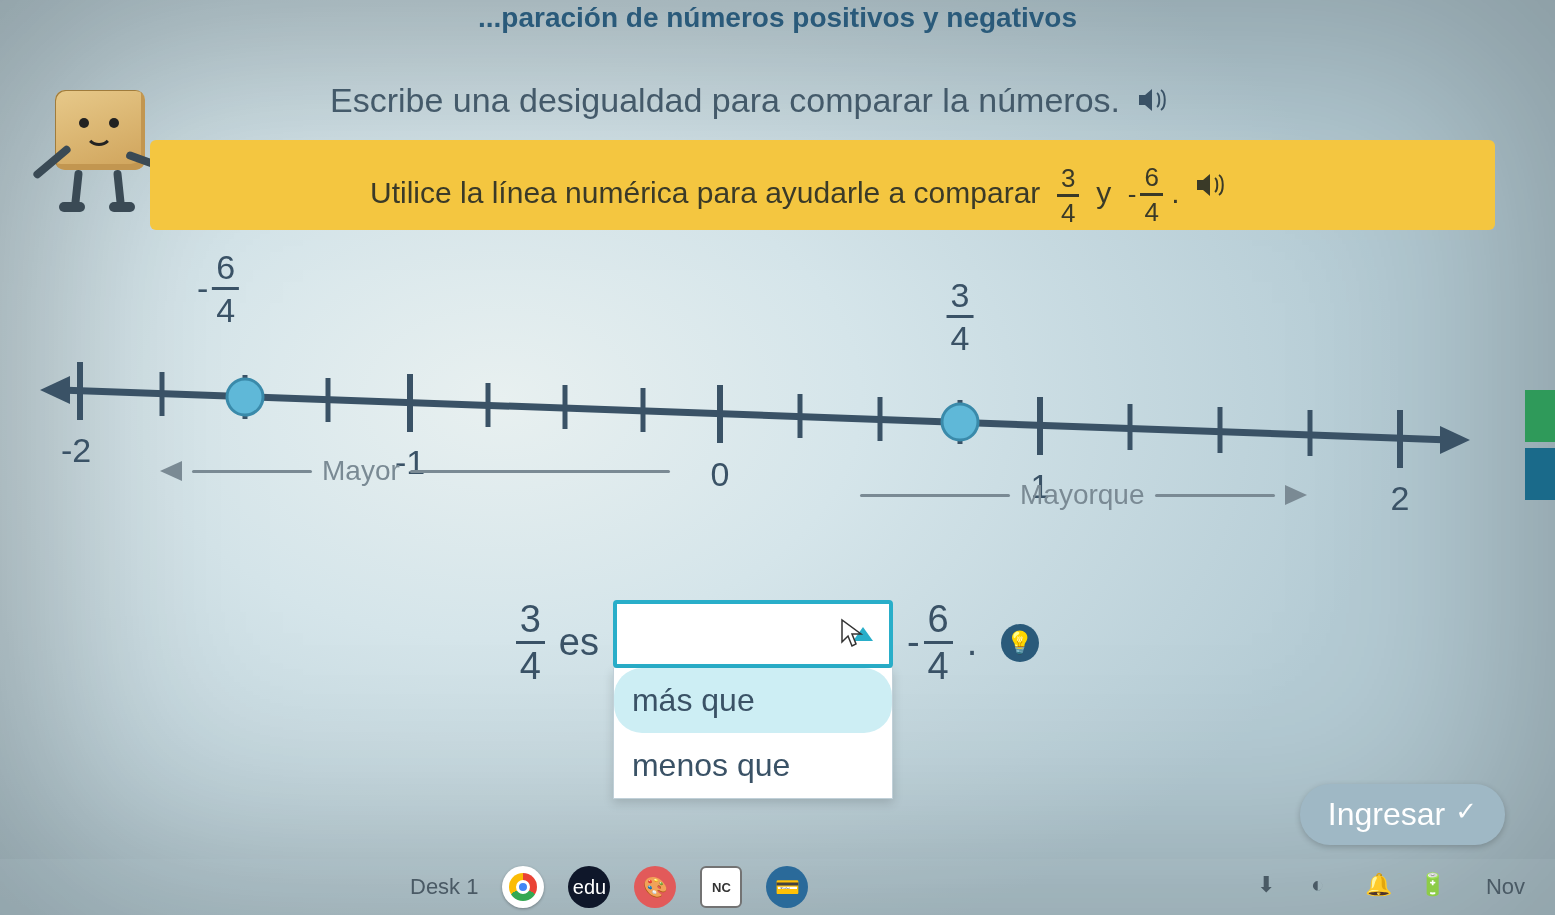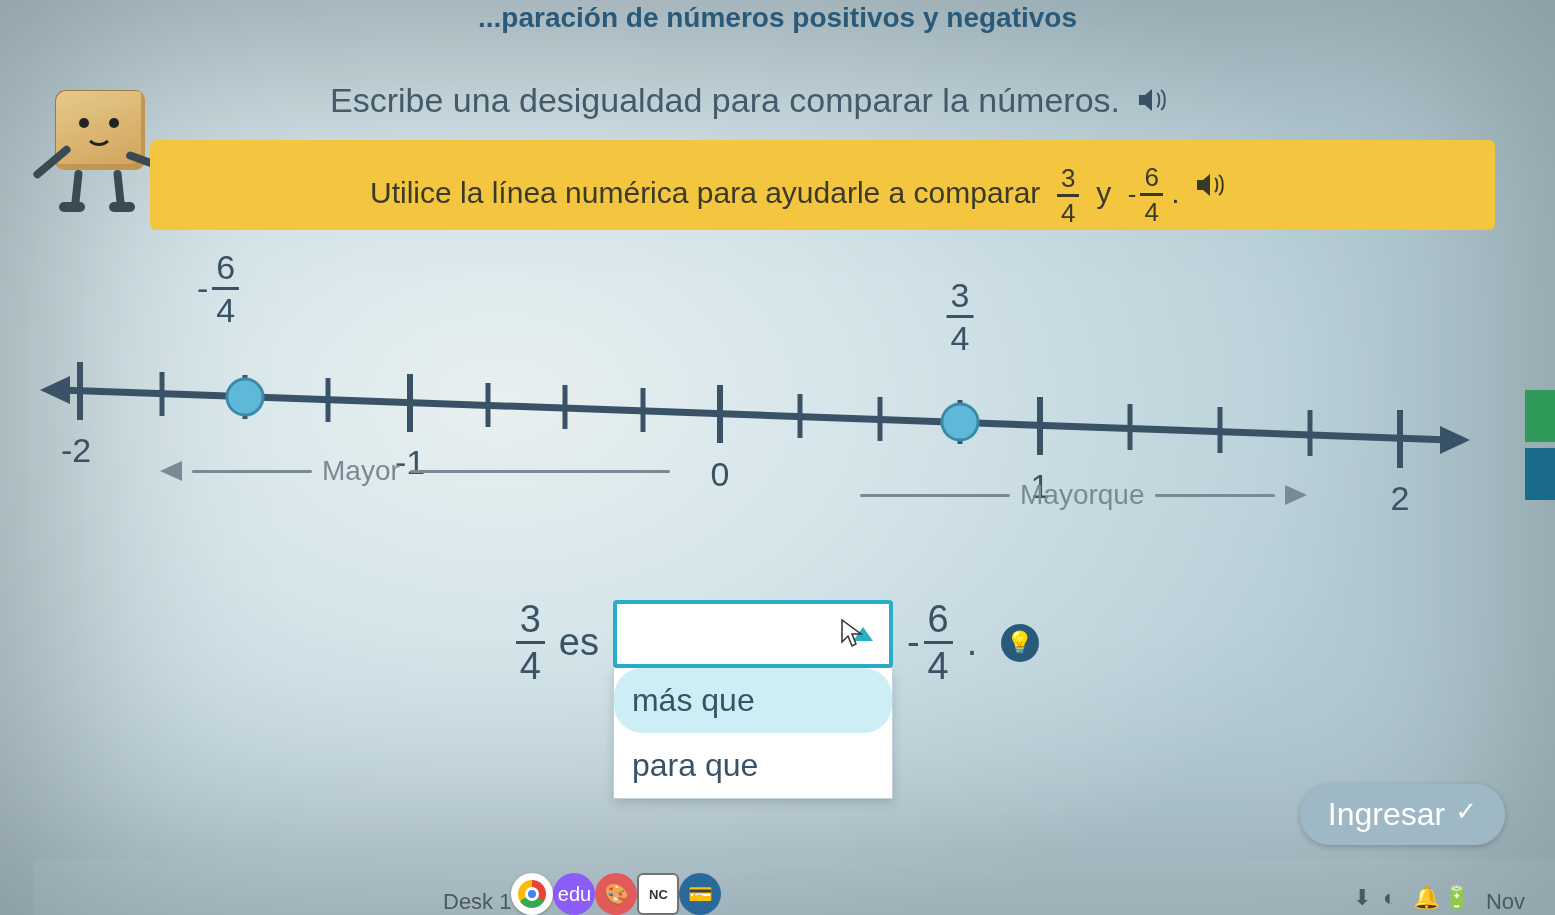--- a/index.html
+++ b/index.html
@@ -296,26 +296,26 @@
     box-shadow:0 2px 6px rgba(0,0,0,.2);
   }
   .submit-btn .chk { font-size:26px; }
 
   
   .taskbar {
     position:absolute;
     left:0; right:0; bottom:0;
     height:56px;
     display:flex;
-    align-items:flex-end;
+    align-items:center;
     padding:0 30px;
+    gap:24px;
     color:#4a5a65;
     font-size:22px;
     background:rgba(180,200,210,.15);
-    margin-left:33px;
   }
   .taskbar .spacer { flex:1; }
   .taskbar .tb-label { font-size:22px; padding-left:380px; }
   .tb-icon {
     width:42px;height:42px;
     border-radius:50%;
     display:flex;align-items:center;justify-content:center;
     font-size:20px;
     color:#fff;
     cursor:pointer;
@@ -326,21 +326,21 @@
     box-shadow:0 1px 3px rgba(0,0,0,.3);
   }
   .tb-chrome::before{
     content:"";position:absolute;inset:7px;border-radius:50%;
     background:conic-gradient(#ea4335 0 120deg,#34a853 120deg 240deg,#fbbc05 240deg 360deg);
   }
   .tb-chrome::after{
     content:"";position:absolute;inset:14px;border-radius:50%;
     background:#4285f4;border:3px solid #fff;
   }
-  .tb-edu { background:#8b5cf6; }
+  .tb-edu { background:#0f172a; }
   .tb-paint { background:#e25a5a; }
   .tb-nc { background:#fff;color:#333;border:2px solid #737373;border-radius:6px;font-size:13px;font-weight:bold; }
   .tb-card { background:#2a6a9a; }
   .tb-right-ico { width:30px;height:30px;font-size:22px;color:#4a5a65;cursor:pointer; }
   .clock { font-size:22px; min-width:52px; text-align:right; }
 
   .context-text { white-space:nowrap;margin-top:20px; }
 </style>
 </head>
 <body>
@@ -488,21 +488,21 @@
     <div class="dropdown-box">
       <div class="dropdown-caret"></div>
     </div>
     <div class="dropdown-cursor">
       <svg width="26" height="30" viewBox="0 0 26 30">
           <path d="M3 2l0 22 6-6 4 10 4-2-4-10 9 0z" fill="#fff" stroke="#333" stroke-width="1.5"></path>
         </svg>
     </div>
     <div class="dropdown-menu">
       <div class="dropdown-item hl">más que</div>
-      <div class="dropdown-item">para que</div>
+      <div class="dropdown-item">menos que</div>
     </div>
   </div>
 
   <span class="neg-frac">
     <span>-</span>
     <span class="frac">
         <span class="num">6</span>
         <span class="bar"></span>
         <span class="den">4</span>
       </span>

